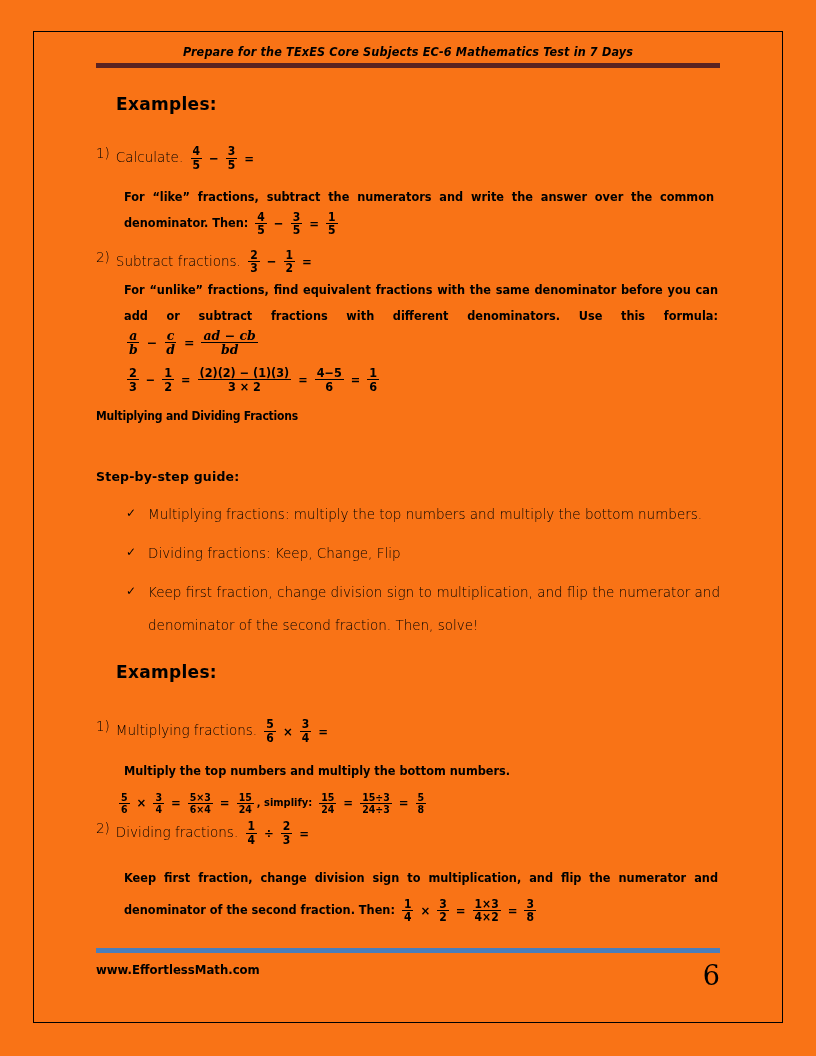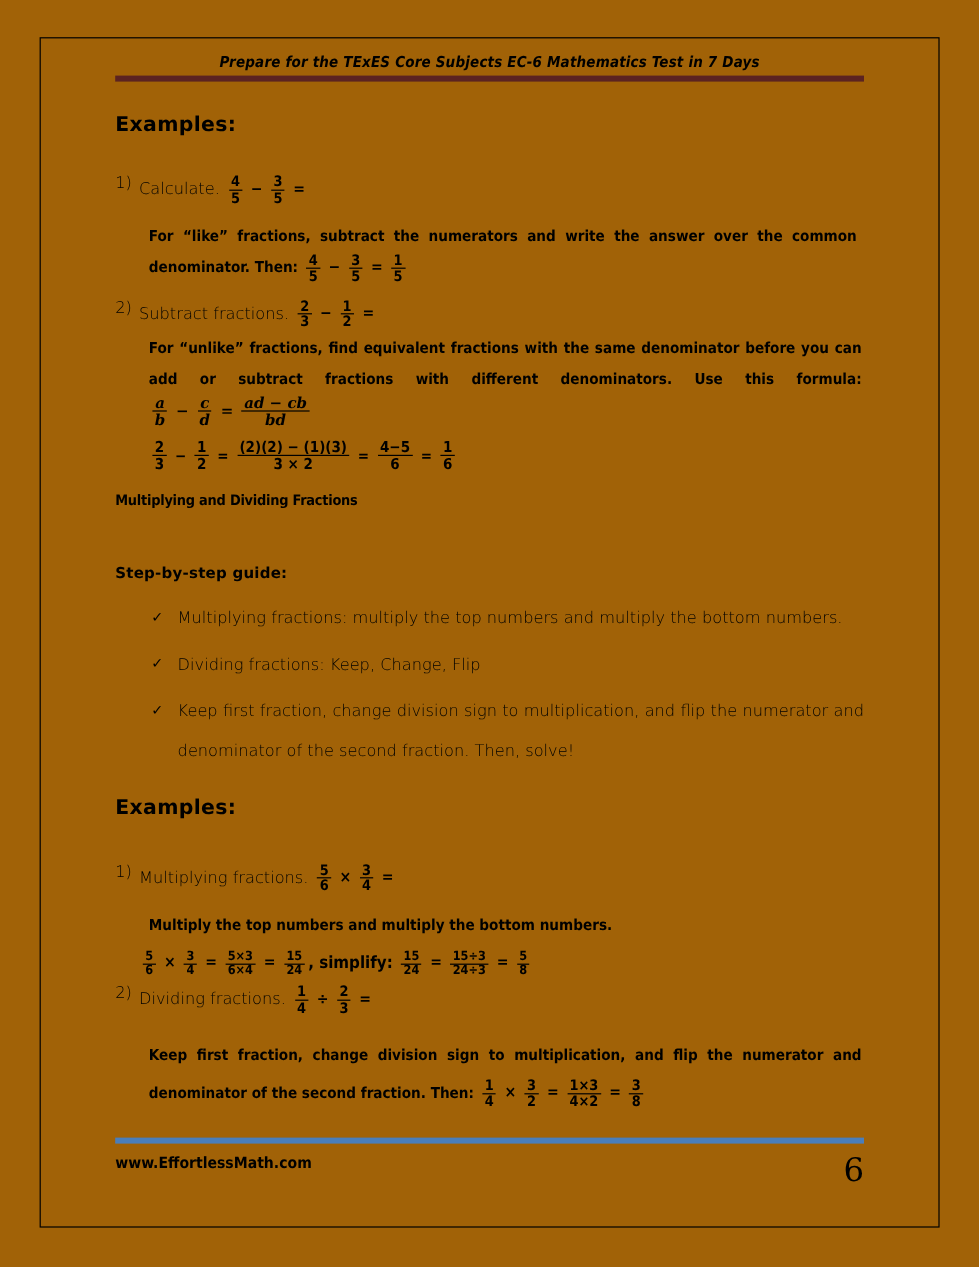--- a/index.html
+++ b/index.html
@@ -4,21 +4,21 @@
 <style>
   html, body {
     margin: 0;
     padding: 0;
     background: #ffffff;
   }
   .page {
     position: relative;
     width: 816px;
     height: 1056px;
-    background: #a16207;
+    background: #f97316;
     font-family: "DejaVu Sans", sans-serif;
     overflow: hidden;
   }
   .page-frame {
     position: absolute;
     left: 33px;
     top: 31px;
     width: 750px;
     height: 992px;
     border: 1.5px solid #000000;
@@ -52,20 +52,21 @@
     width: 100%;
   }
 
   
   .examples-heading {
     font-family: "DejaVu Sans", sans-serif;
     font-weight: bold;
     font-size: 17px;
     color: #000000;
     letter-spacing: 0.3px;
+    margin-left: 20px;
   }
   .section-heading {
     font-family: "DejaVu Sans Condensed", "Liberation Sans", sans-serif;
     font-weight: bold;
     font-size: 12px;
     color: #000000;
     letter-spacing: -0.2px;
   }
   .guide-heading {
     font-family: "DejaVu Sans", sans-serif;
@@ -392,21 +393,21 @@
         <span class="op">=</span>
         <span class="frac">
           <span class="num">5×3</span>
           <span class="den">6×4</span>
         </span>
         <span class="op">=</span>
         <span class="frac">
           <span class="num">15</span>
           <span class="den">24</span>
         </span>
-        <span class="narrow" style="margin:0 4px 0 0; font-size:14px;">, simplify:</span>
+        <span class="narrow" style="margin:0 4px 0 0; font-size:11px;">, simplify:</span>
         <span class="frac">
           <span class="num">15</span>
           <span class="den">24</span>
         </span>
         <span class="op">=</span>
         <span class="frac">
           <span class="num">15÷3</span>
           <span class="den">24÷3</span>
         </span>
         <span class="op">=</span>

